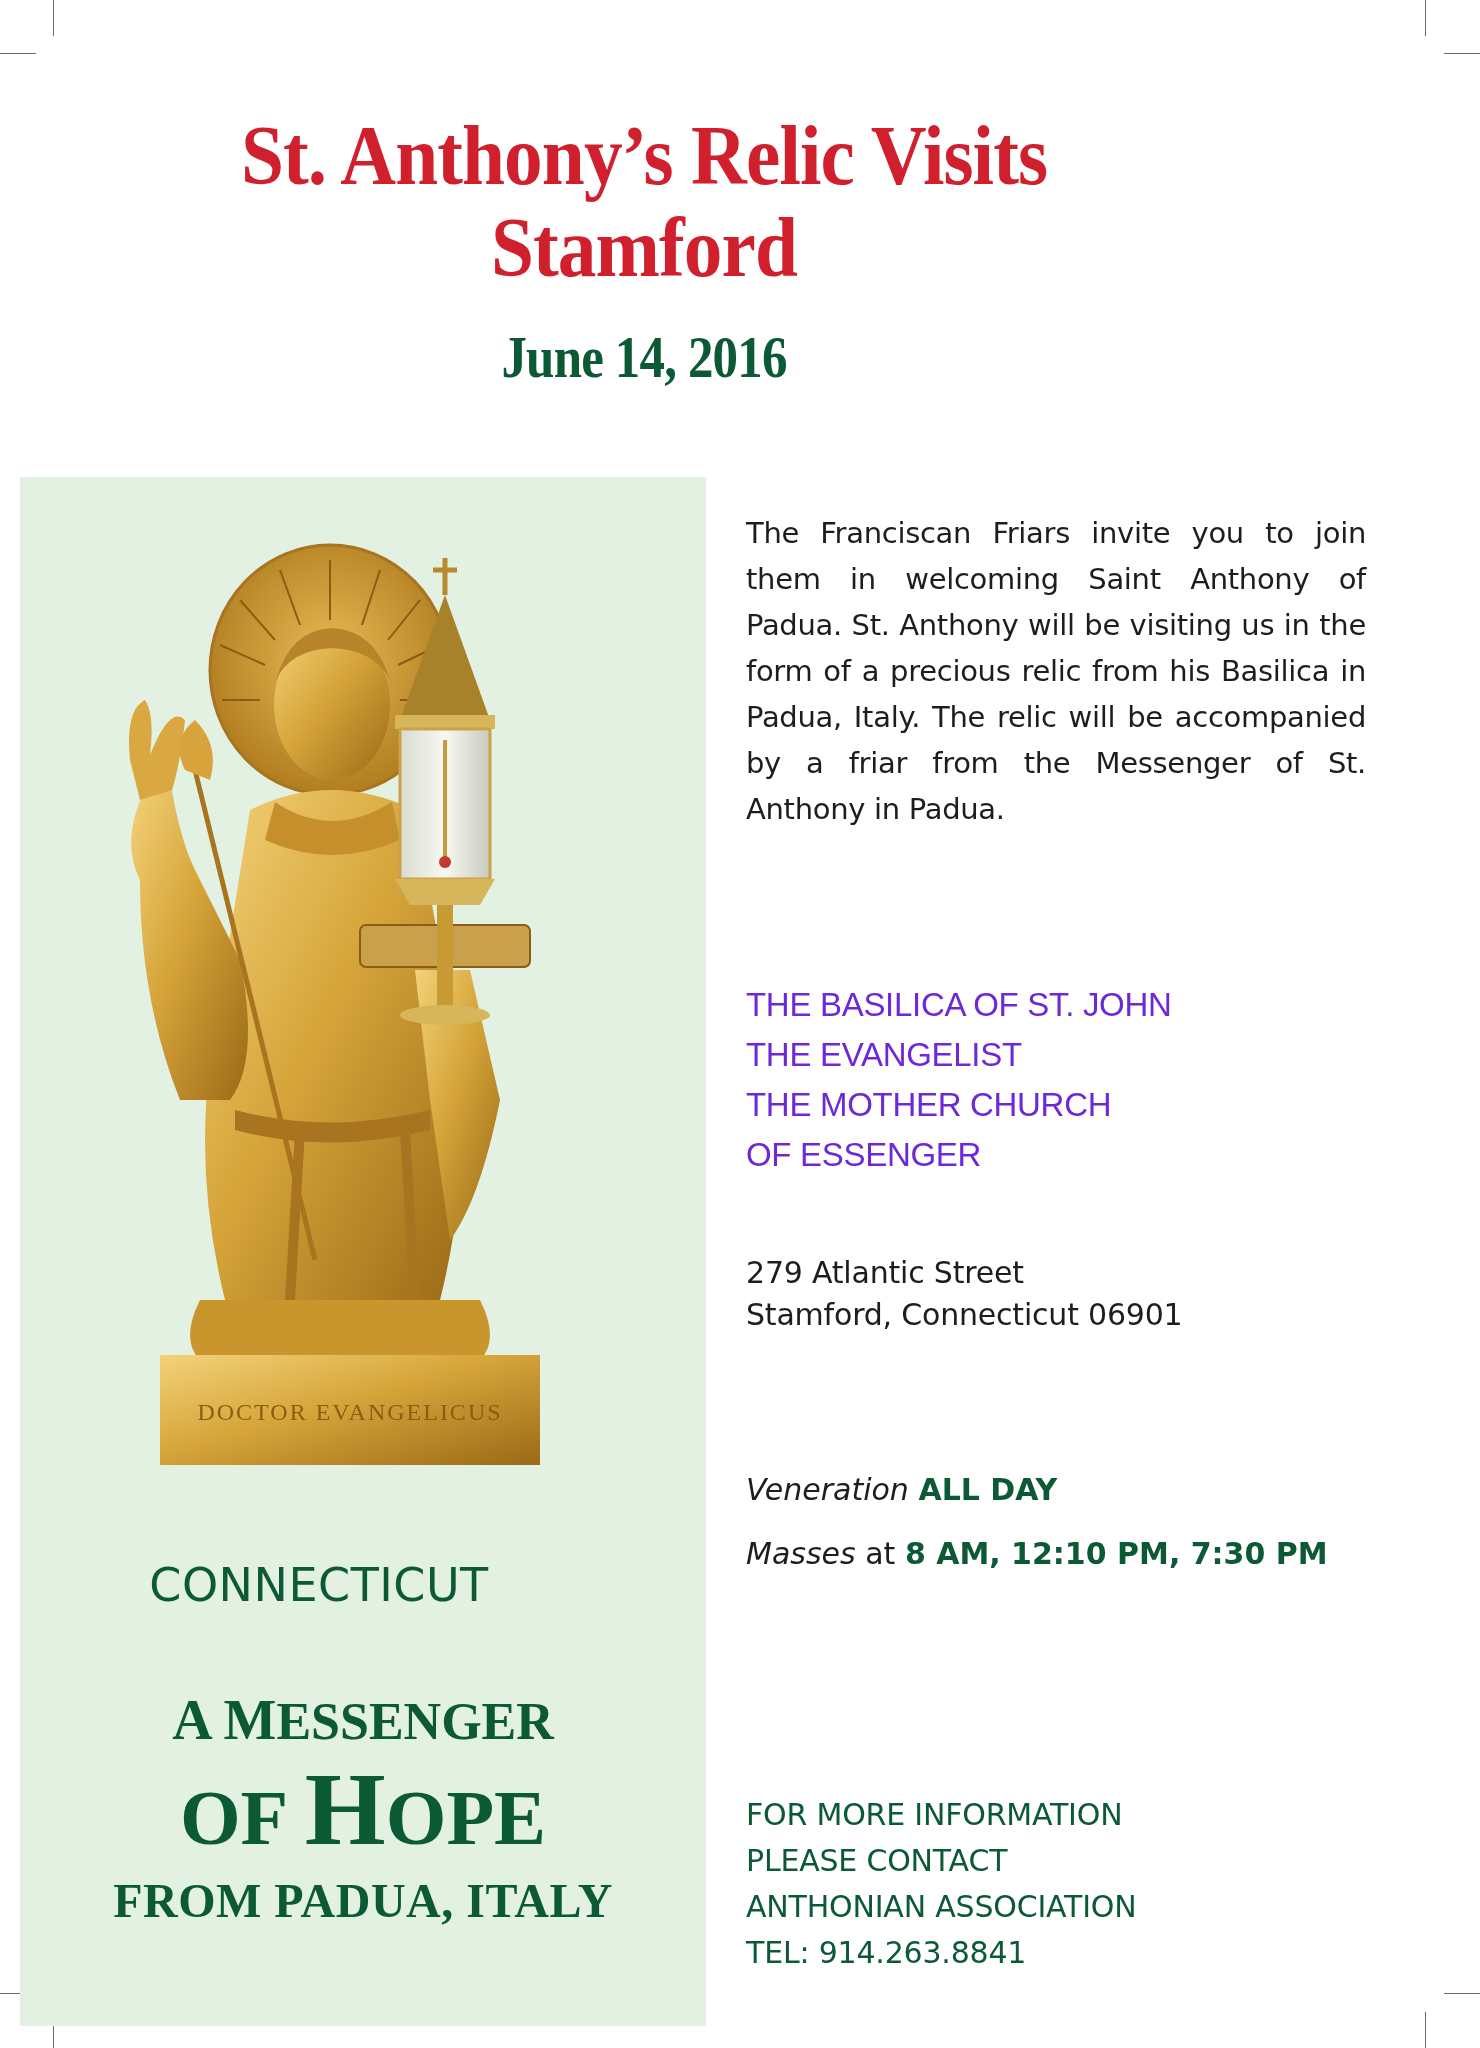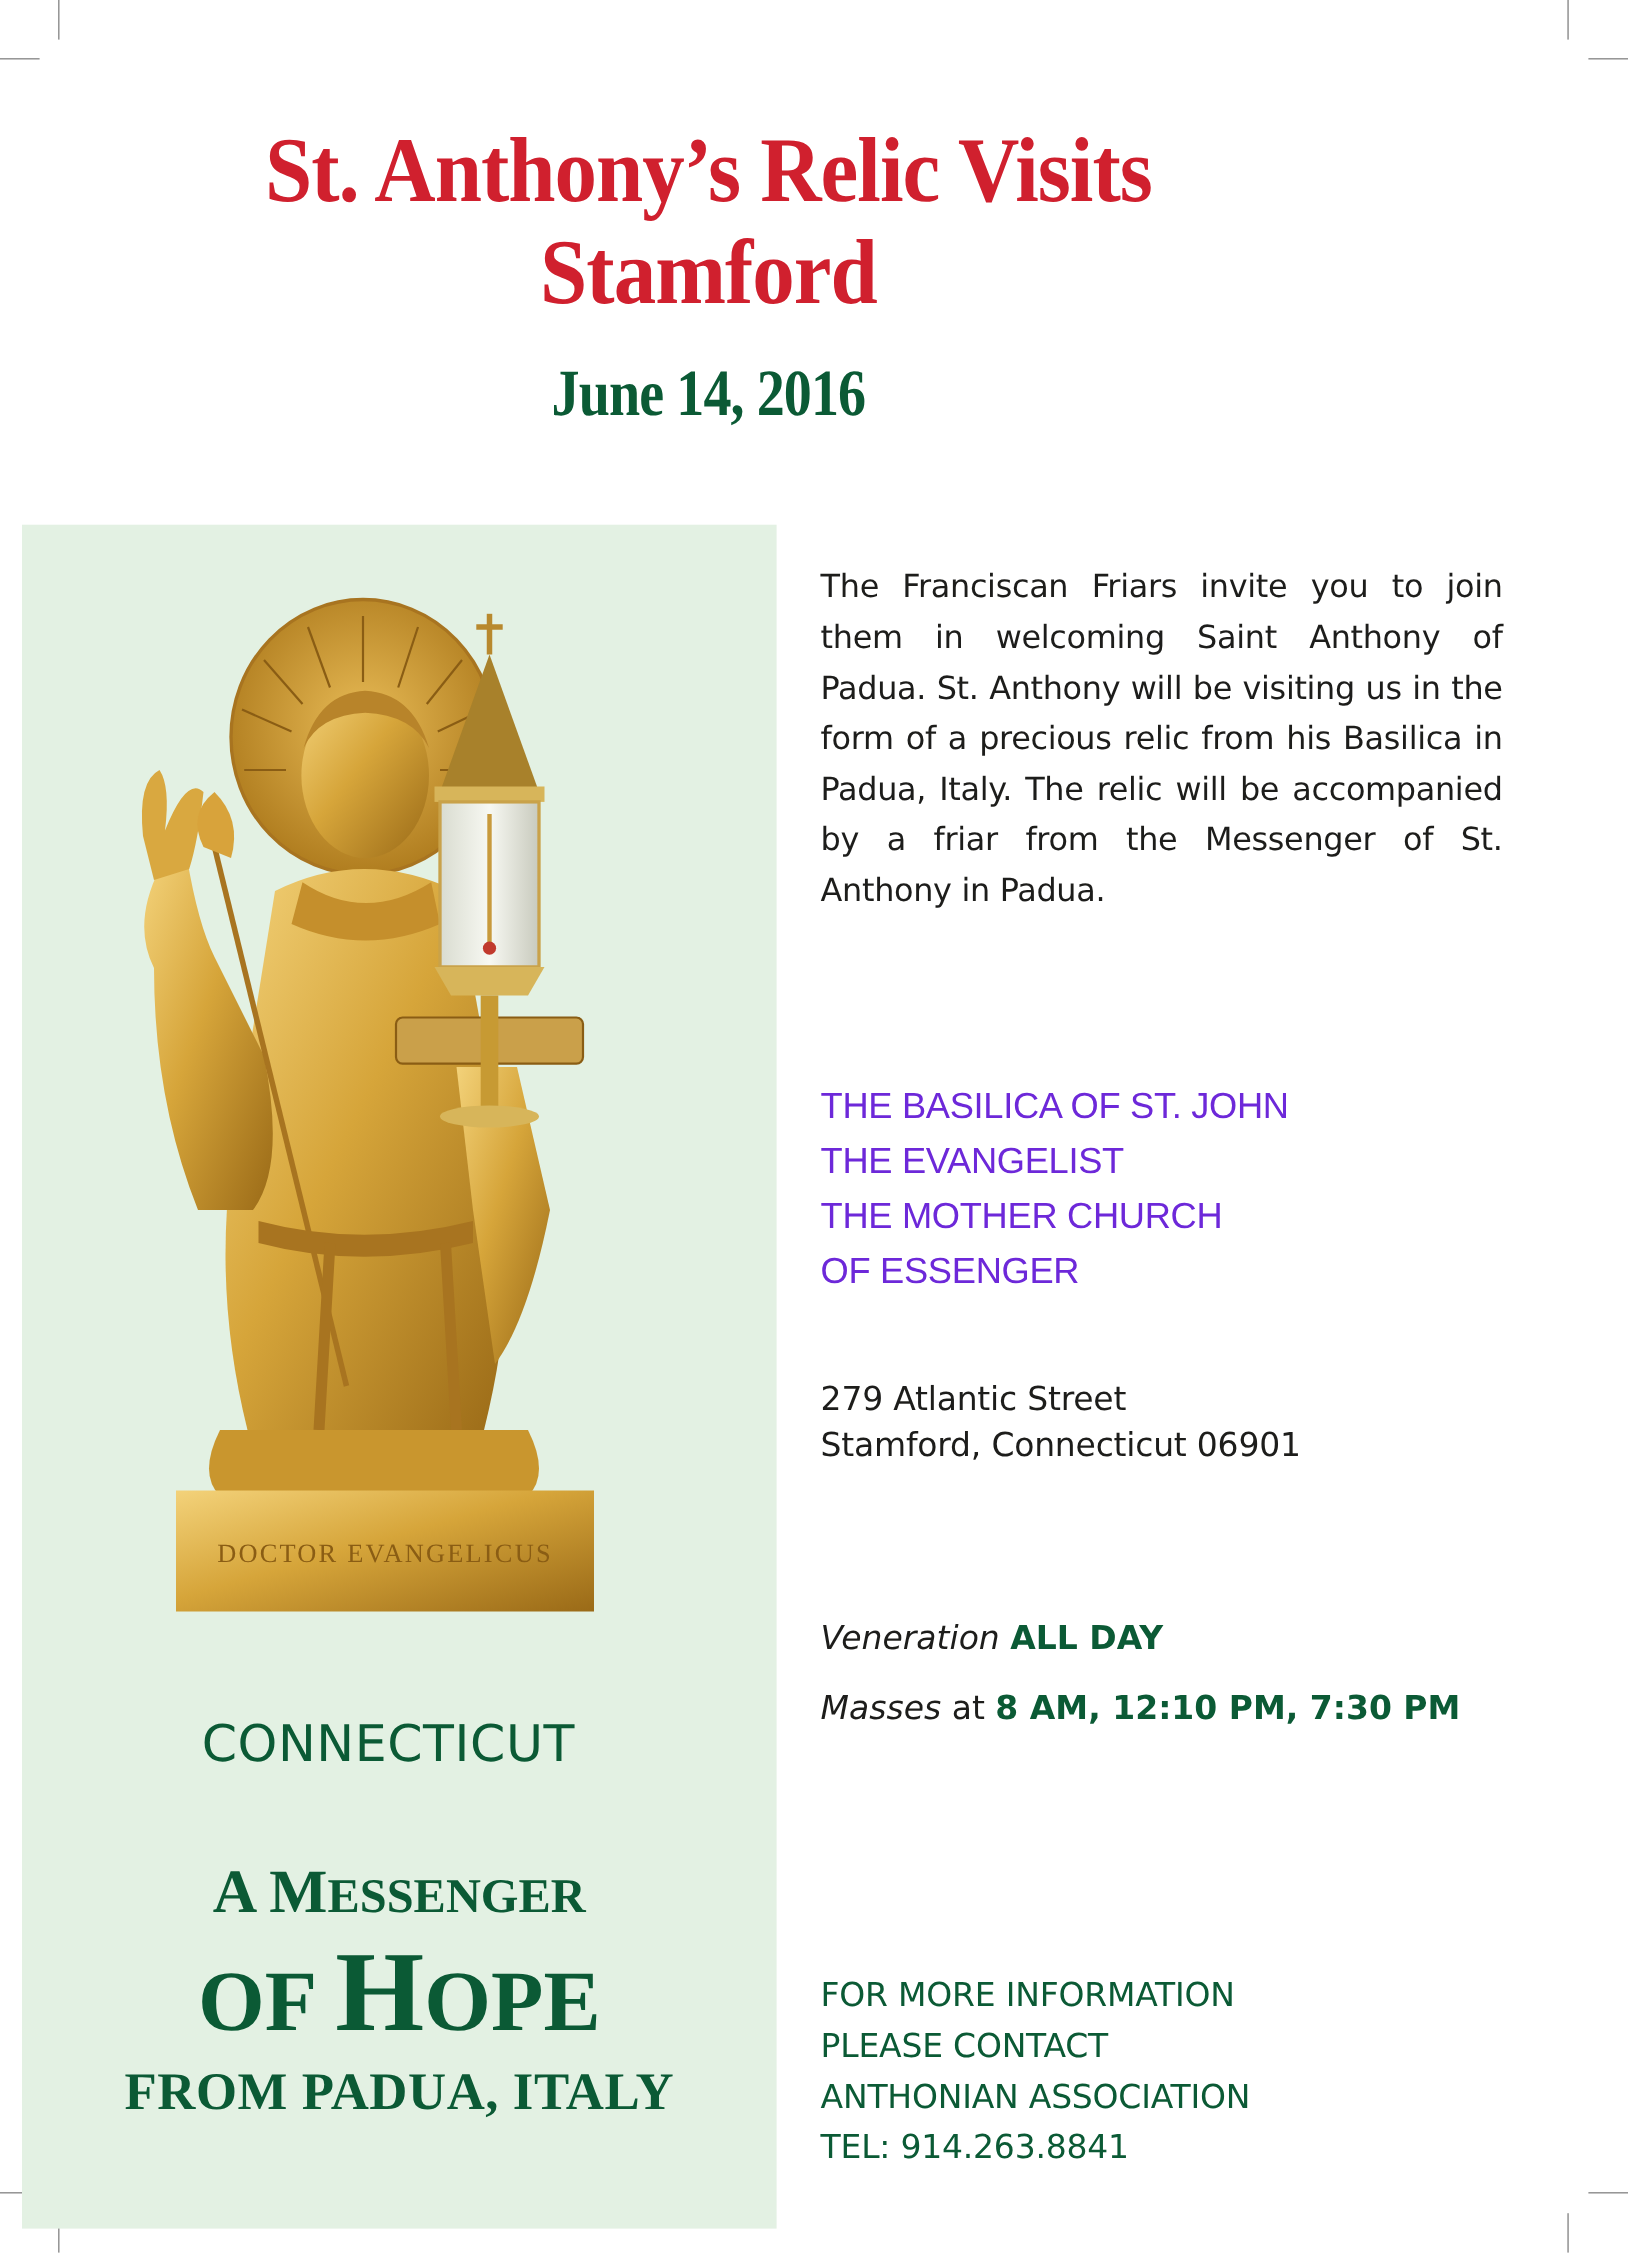--- a/index.html
+++ b/index.html
@@ -27,26 +27,26 @@
 
   .panel {
     position:absolute; left:20px; top:477px; width:686px; height:1549px;
     background:#e3f1e3;
   }
   .statue { position:absolute; left:100px; top:540px; width:520px; height:960px; }
 
   .ct-label {
     position:absolute; left:20px; top:1558px; width:598px; text-align:center;
     font-family:"DejaVu Sans", sans-serif; color:#0b5a35;
-    font-size:46px; font-weight:normal; letter-spacing:0.5px;padding-left:34px;
+    font-size:46px; font-weight:normal; letter-spacing:0.5px;
   }
   .moh { position:absolute; left:20px; top:1688px; width:686px; text-align:center;
          font-family:"Liberation Serif", "DejaVu Serif", serif; font-weight:bold; color:#0b5a35; }
   .moh .l1 { font-size:56px; line-height:64px; }
-  .moh .l1 .sc { font-size:44px; }
+  .moh .l1 .sc { font-size:52px; }
   .moh .l2 { font-size:104px; line-height:110px; }
   .moh .l2 .sc { font-size:78px; }
   .moh .l3 { font-size:48px; line-height:56px; margin-top:0px; letter-spacing:0.5px; }
 
   .right { position:absolute; left:746px; width:620px;margin-top:40px; }
   .intro {
     top:470px; font-family:"DejaVu Sans", sans-serif; color:#1d1d1b;
     font-size:29px; line-height:46px; text-align:justify; text-align-last:left;
     letter-spacing:-0.3px;
   }

